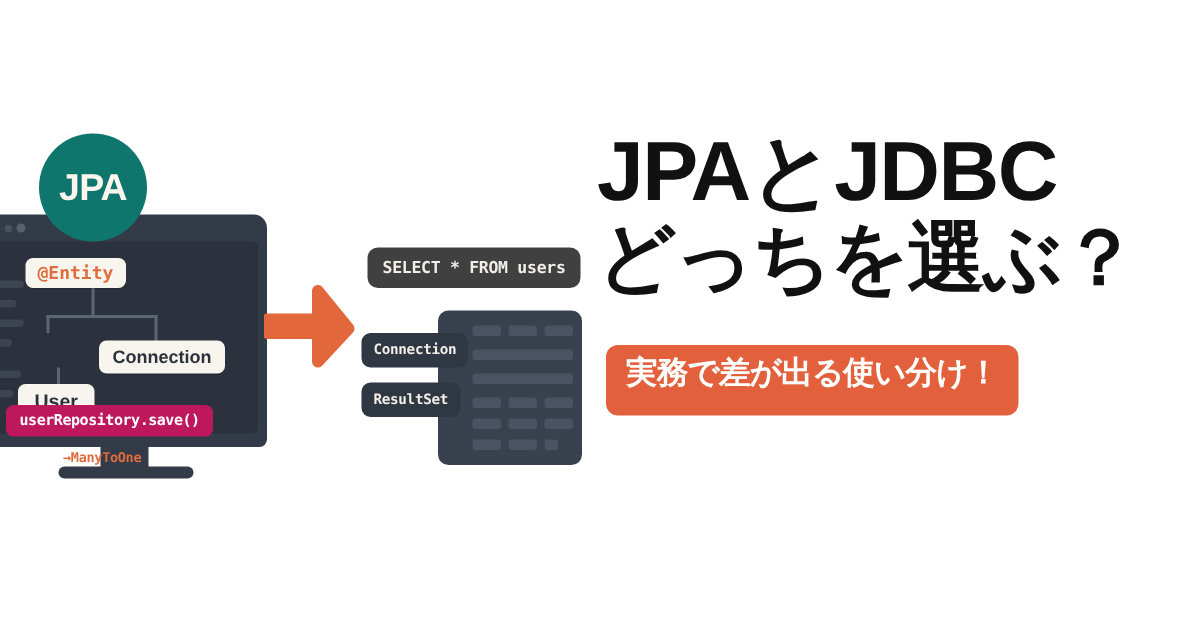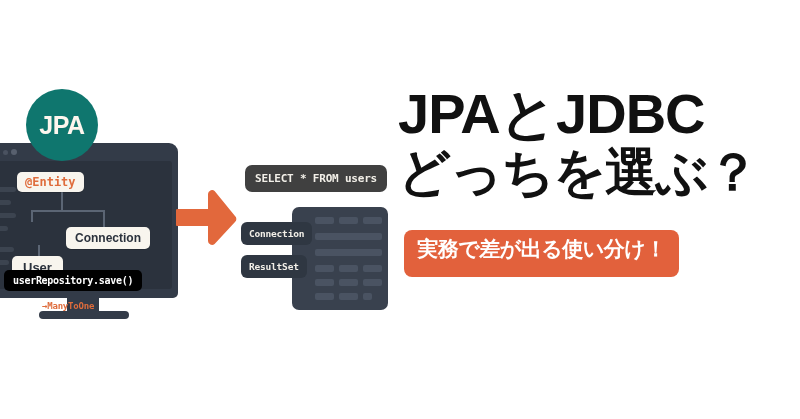--- a/index.html
+++ b/index.html
@@ -138,21 +138,21 @@
     white-space: nowrap;
     letter-spacing: -0.2px;
     margin-top: 44px;
   }
 
   .save-pill {
     position: absolute;
     left: 4px;
     top: 270px;
     padding: 5px 9px;
-    background: #000000;
+    background: #be185d;
     border-radius: 5px;
     color: #ffffff;
     font-family: "DejaVu Sans Mono", "Liberation Mono", monospace;
     font-size: 10px;
     font-weight: 700;
     white-space: nowrap;
     letter-spacing: -0.3px;
   }
 
   

